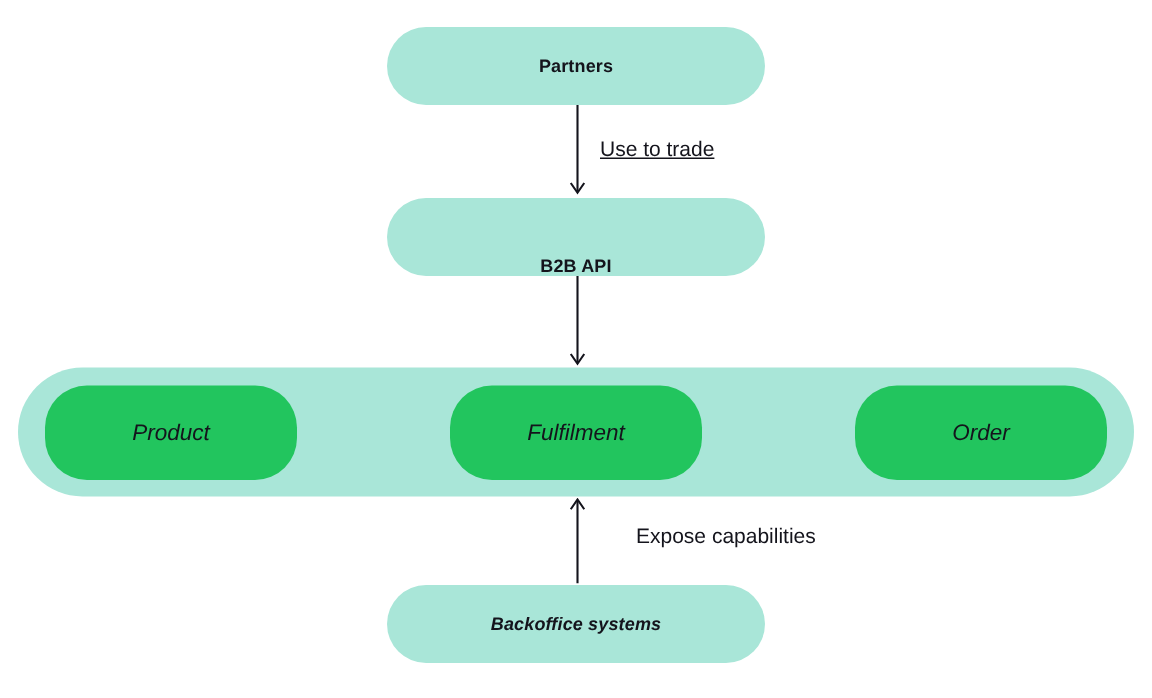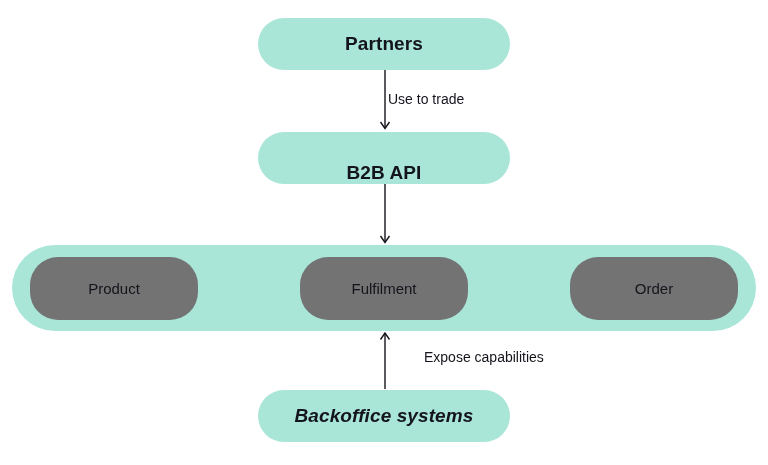--- a/index.html
+++ b/index.html
@@ -18,21 +18,21 @@
   }
   .pill {
     position: absolute;
     width: 252px;
     height: 52px;
     background: #a9e6d8;
     border-radius: 26px;
     display: flex;
     align-items: center;
     justify-content: center;
-    font-size: 19px;
+    font-size: 12px;
     font-weight: 700;
     letter-spacing: 0.1px;
     color: #14141c;
   }
   .pill-partners   { left: 258px; top: 18px; }
   .pill-b2b        { left: 258px; top: 132px; align-items: flex-end; }
   .pill-backoffice { left: 258px; top: 390px; font-style: italic; }
 
   .capabilities-band {
     position: absolute;
@@ -44,44 +44,45 @@
     border-radius: 43px;
     display: flex;
     align-items: center;
     justify-content: space-between;
     padding: 0 18px;
     box-sizing: border-box;
   }
   .capability {
     width: 168px;
     height: 63px;
-    background: #737373;
+    background: #22c55e;
     border-radius: 28px;
     display: flex;
     align-items: center;
     justify-content: center;
     font-size: 15px;
     font-weight: 400;
     color: #14141c;
+    font-style: italic;
   }
   .arrow {
     position: absolute;
     width: 12px;
   }
   .arrow-1 { left: 379px; top: 70px;  height: 60px; }
   .arrow-2 { left: 379px; top: 184px; height: 60px; }
   .arrow-3 { left: 379px; top: 332px; height: 57px; }
   .edge-label {
     position: absolute;
     font-size: 14px;
     font-weight: 400;
     color: #14141c;
     white-space: nowrap;
   }
-  .label-use-to-trade { left: 388px; top: 91px; }
+  .label-use-to-trade { left: 400px; top: 91px; text-decoration: underline; }
   .label-expose      { left: 424px; top: 349px; }
 </style>
 </head>
 <body>
 
 <div class="canvas">
 
   <div class="pill pill-partners">
     <span>Partners</span>
   </div>

